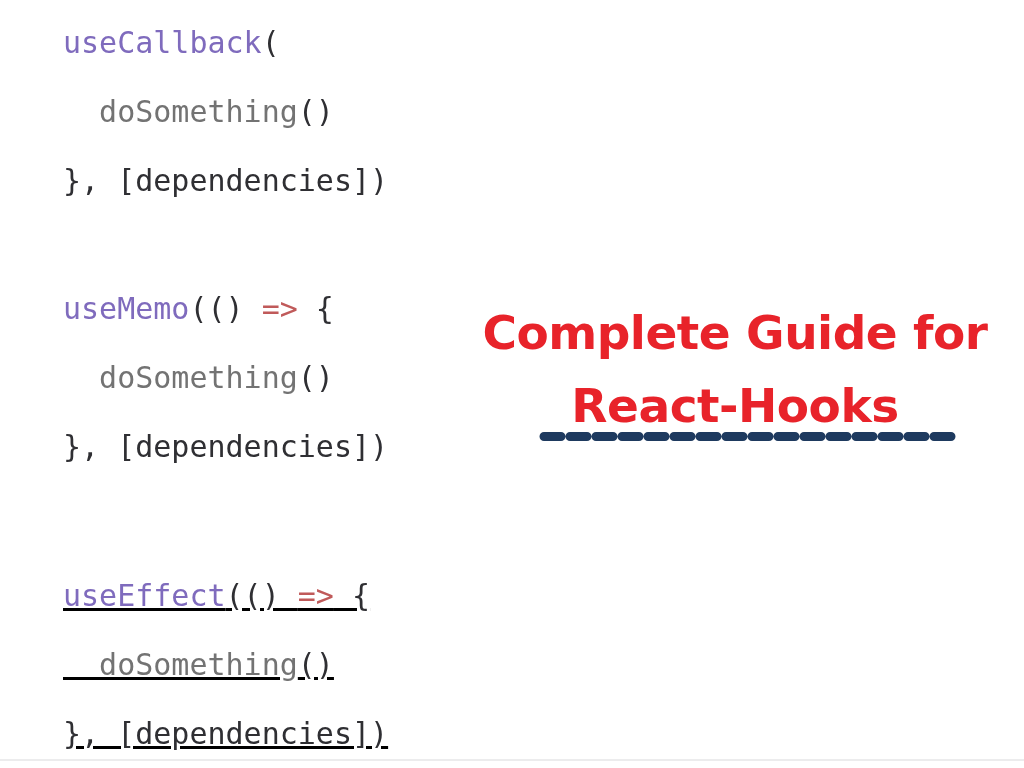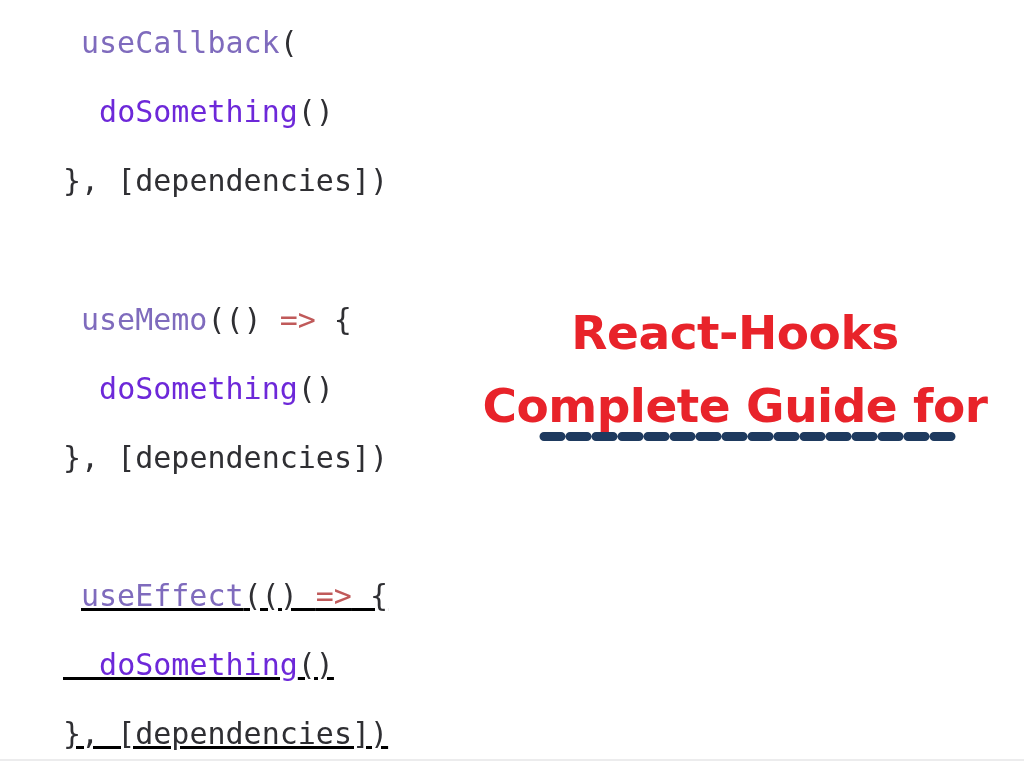--- a/index.html
+++ b/index.html
@@ -30,37 +30,37 @@
     width: 512px;
     height: 768px;
   }
 
   .code-block {
     position: absolute;
     left: 63px;
   }
 
   #code-block-0 { top: 8px; }
-  #code-block-1 { top: 285px; }
+  #code-block-1 { top: 274px; }
   #code-block-2 { top: 561px; text-decoration: underline; }
 
   .code-line {
     font-family: "DejaVu Sans Mono", "Liberation Mono", monospace;
     font-size: 30px;
     line-height: 69px;
     height: 69px;
     white-space: pre;
     letter-spacing: 0px;
     color: #2f2f33;
   }
 
-  .tok-fn     { color: #7f6bbd; margin-left: 18px; }
+  .tok-fn     { color: #7f6bbd; }
   .tok-punct  { color: #2f2f33; }
   .tok-arrow  { color: #c05a5a; }
-  .tok-ident  { color: #6d28d9; }
+  .tok-ident  { color: #737373; }
 
   
   .title-column {
     position: absolute;
     left: 480px;
     top: 0;
     width: 544px;
     height: 768px;
   }
 
@@ -119,22 +119,22 @@
       </div>
     <div class="code-block" id="code-block-2">
         <div class="code-line"><span class="tok-fn">useEffect</span><span class="tok-punct">(() </span><span class="tok-arrow">=&gt;</span><span class="tok-punct"> {</span></div>
         <div class="code-line"><span class="tok-ident">  doSomething</span><span class="tok-punct">()</span></div>
         <div class="code-line"><span class="tok-punct">}, [dependencies])</span></div>
       </div>
   </div>
 
   <div class="title-column">
     <div class="title-wrap">
+      <div class="title-line" style="color: rgb(232, 35, 42);">Complete Guide for</div>
       <div class="title-line" style="color: rgb(232, 35, 42);">React-Hooks</div>
-      <div class="title-line" style="color: rgb(232, 35, 42);">Complete Guide for</div>
     </div>
   </div>
 
   <div class="dashed-rule">
     <svg width="423" height="9" viewBox="0 0 423 9" xmlns="http://www.w3.org/2000/svg">
       <line id="dash-line" x1="5" y1="4.5" x2="418" y2="4.5" stroke="#1e3a5f" stroke-width="9" stroke-linecap="round" stroke-dasharray="17 9"></line>
     </svg>
   </div>
 
   <div class="bottom-rule" style="background: rgb(236, 236, 237);"></div>

